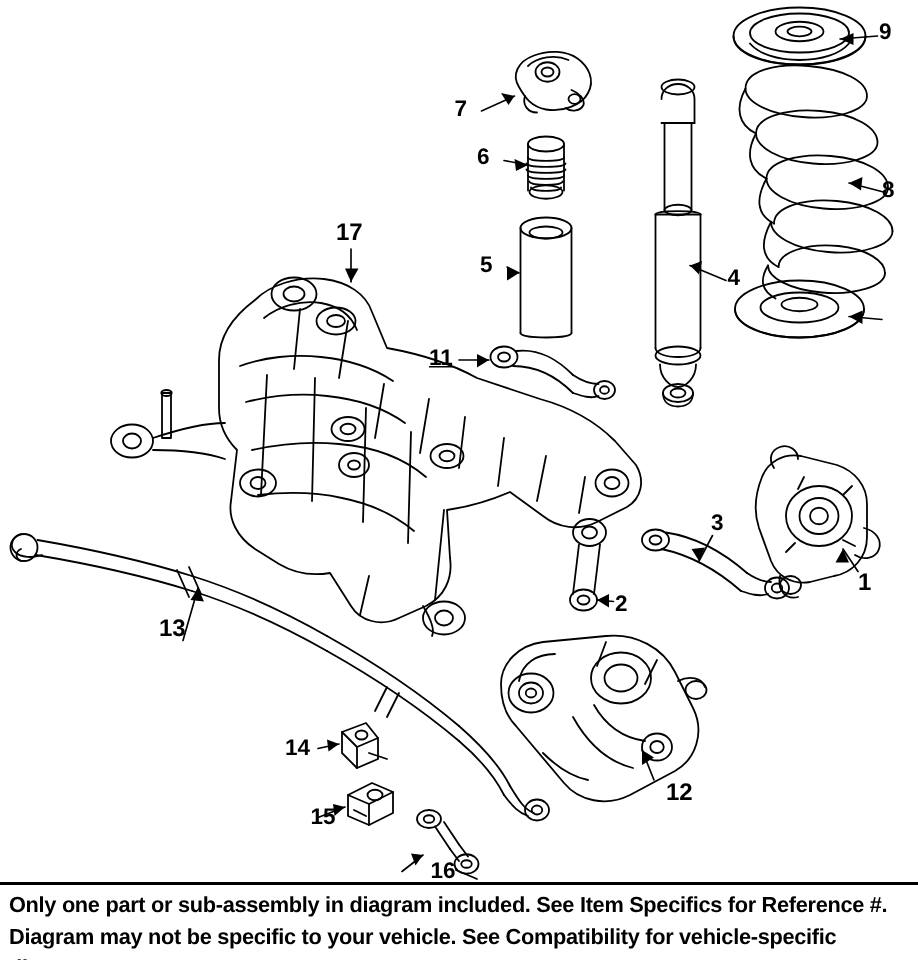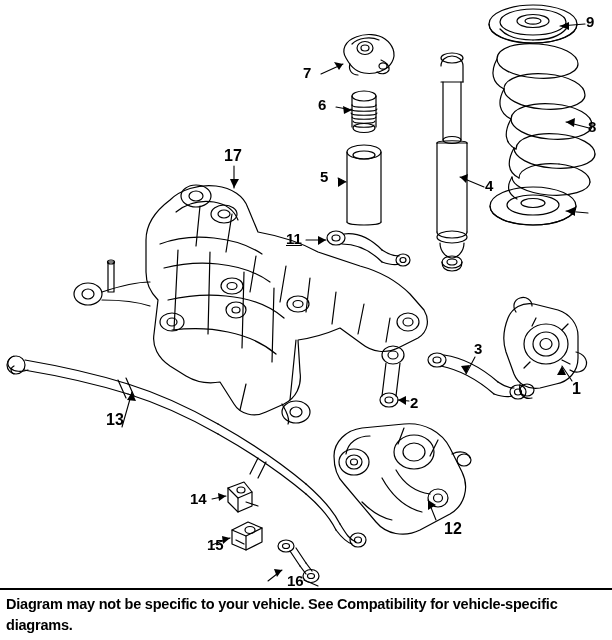--- a/index.html
+++ b/index.html
@@ -390,16 +390,17 @@
   <div class="callout-label big" style="left:106px; top:412px;">13</div>
   <div class="callout-label" style="left:190px; top:491px;">14</div>
   <div class="callout-label" style="left:207px; top:537px;">15</div>
   <div class="callout-label" style="left:247px; top:573px;margin-left:40px;">16</div>
   <div class="callout-label big" style="left:444px; top:521px;">12</div>
   <div class="callout-label" style="left:474px; top:341px;">3</div>
   <div class="callout-label" style="left:410px; top:395px;">2</div>
   <div class="callout-label big" style="left:572px; top:381px;">1</div>
 
   <div id="footer-banner">
+    <div class="line">Only one part or sub-assembly in diagram included. See Item Specifics for Reference #.</div>
     <div class="line">Diagram may not be specific to your vehicle. See Compatibility for vehicle-specific diagrams.</div>
   </div>
 
 </div>
 
 </body></html>

